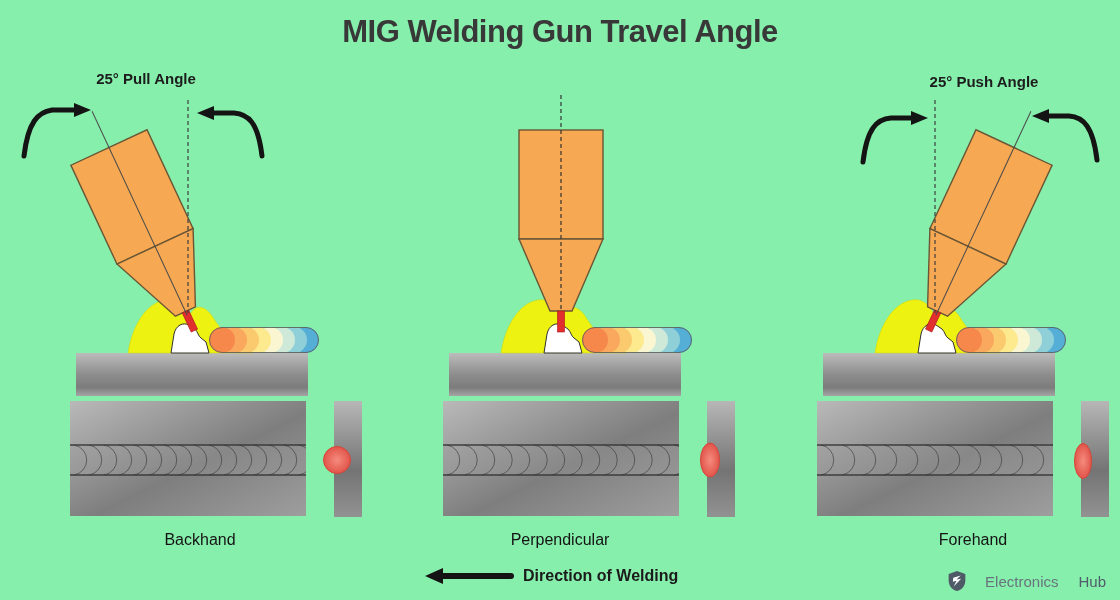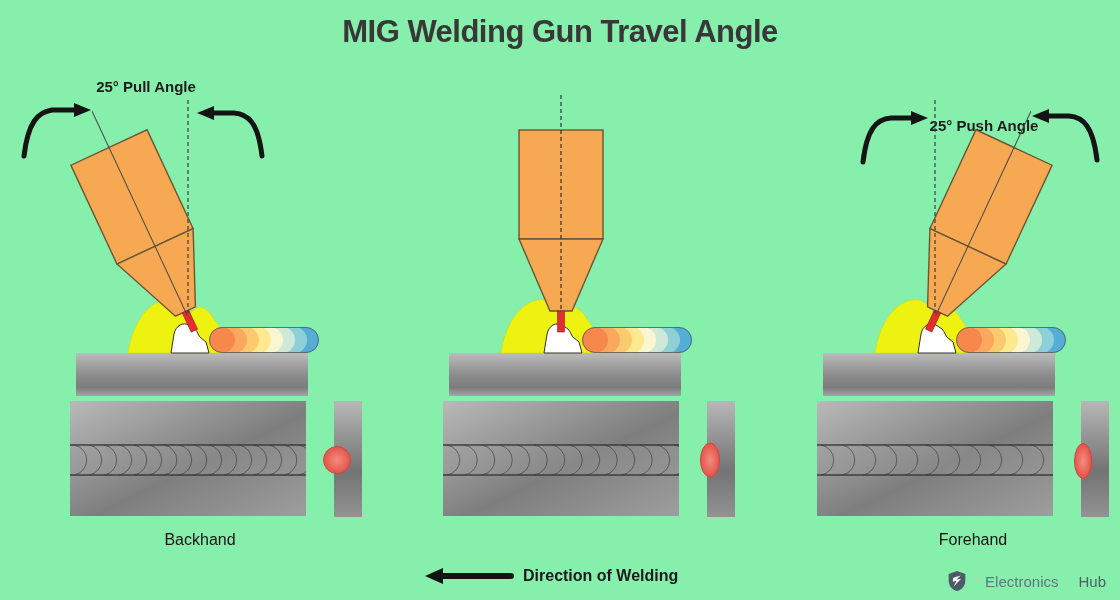--- a/index.html
+++ b/index.html
@@ -2,22 +2,22 @@
 <html><head>
 <meta charset="utf-8">
 <style>
   html,body{margin:0;padding:0;background:#fff;}
   .stage{position:relative;width:1120px;height:600px;background:#86efac;overflow:hidden;
          font-family:"Liberation Sans",sans-serif;}
   .title{position:absolute;top:14px;left:0;right:0;text-align:center;
          font-size:31px;font-weight:700;color:#383838;letter-spacing:-0.5px;}
   .angle-label{position:absolute;width:200px;text-align:center;
          font-size:15px;font-weight:700;color:#1c1c1c;}
-  #angle-0{left:46px;top:70px;margin-top:8px;}
-  #angle-2{left:884px;top:73px;margin-top:44px;}
+  #angle-0{left:46px;top:70px;}
+  #angle-2{left:884px;top:73px;}
   svg.diagram{position:absolute;top:60px;width:373px;height:470px;}
   #d0{left:0;} #d1{left:373px;} #d2{left:747px;}
   .caption{position:absolute;top:531px;width:200px;text-align:center;
          font-size:16px;font-weight:400;color:#141414;}
   #cap-0{left:100px;} #cap-1{left:460px;} #cap-2{left:873px;}
   .direction{position:absolute;top:566px;left:424px;display:flex;align-items:center;gap:7px;}
   .direction .dir-label{font-size:16px;font-weight:700;color:#1a1a1a;}
   .brand{position:absolute;right:14px;top:570px;display:flex;align-items:center;gap:18px;
          font-size:15px;color:#68737e;}
   .brand .bold{font-weight:400;color:#515e69;margin-left:2px;}
@@ -253,20 +253,21 @@
         <line x1="188" y1="255" x2="188" y2="30" stroke="#4a4a4a" stroke-width="1"></line>
       </g>
       <line x1="188" y1="40" x2="188" y2="253" stroke="#3f3f3f" stroke-width="1.2" stroke-dasharray="4 3"></line>
       <path d="M116,102 C120,68 130,59 144,58 L164,58" fill="none" stroke="#141414" stroke-width="5" stroke-linecap="round"></path>
       <polygon points="164,51 164,65 181,58" fill="#141414"></polygon>
       <path d="M350,100 C346,66 336,57 322,56 L302,56" fill="none" stroke="#141414" stroke-width="5" stroke-linecap="round"></path>
       <polygon points="302,49 302,63 285,56" fill="#141414"></polygon>
     </svg>
 
   <div class="caption" id="cap-0">Backhand</div>
+  <div class="caption" id="cap-1">Perpendicular</div>
   <div class="caption" id="cap-2">Forehand</div>
 
   <div class="direction">
     <svg width="92" height="20" viewBox="0 0 92 20">
       <polygon points="1,10 19,2 19,18" fill="#141414"></polygon>
       <rect x="15" y="7" width="75" height="6" rx="3" fill="#141414"></rect>
     </svg>
     <span class="dir-label">Direction of Welding</span>
   </div>
 

